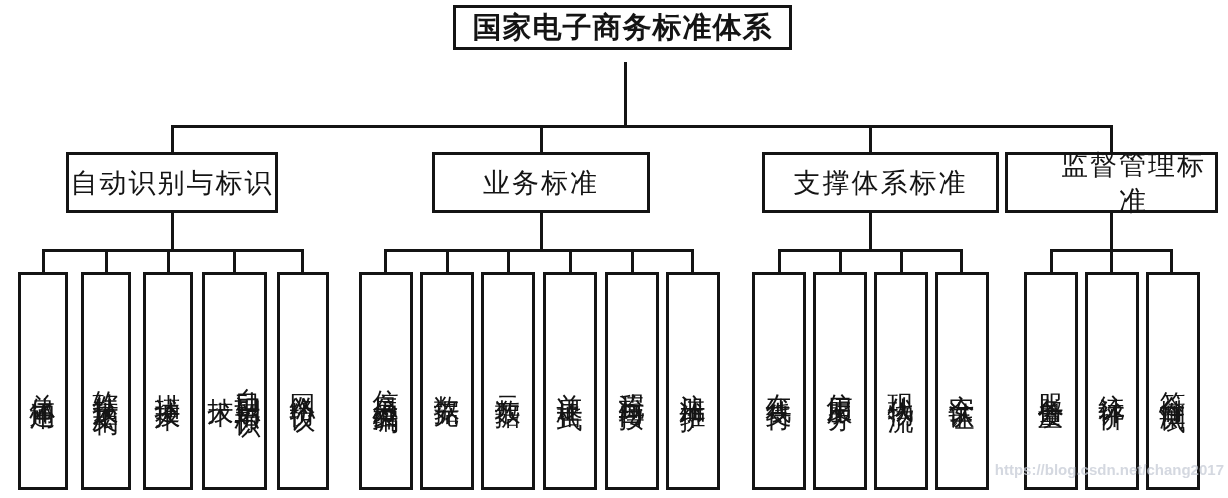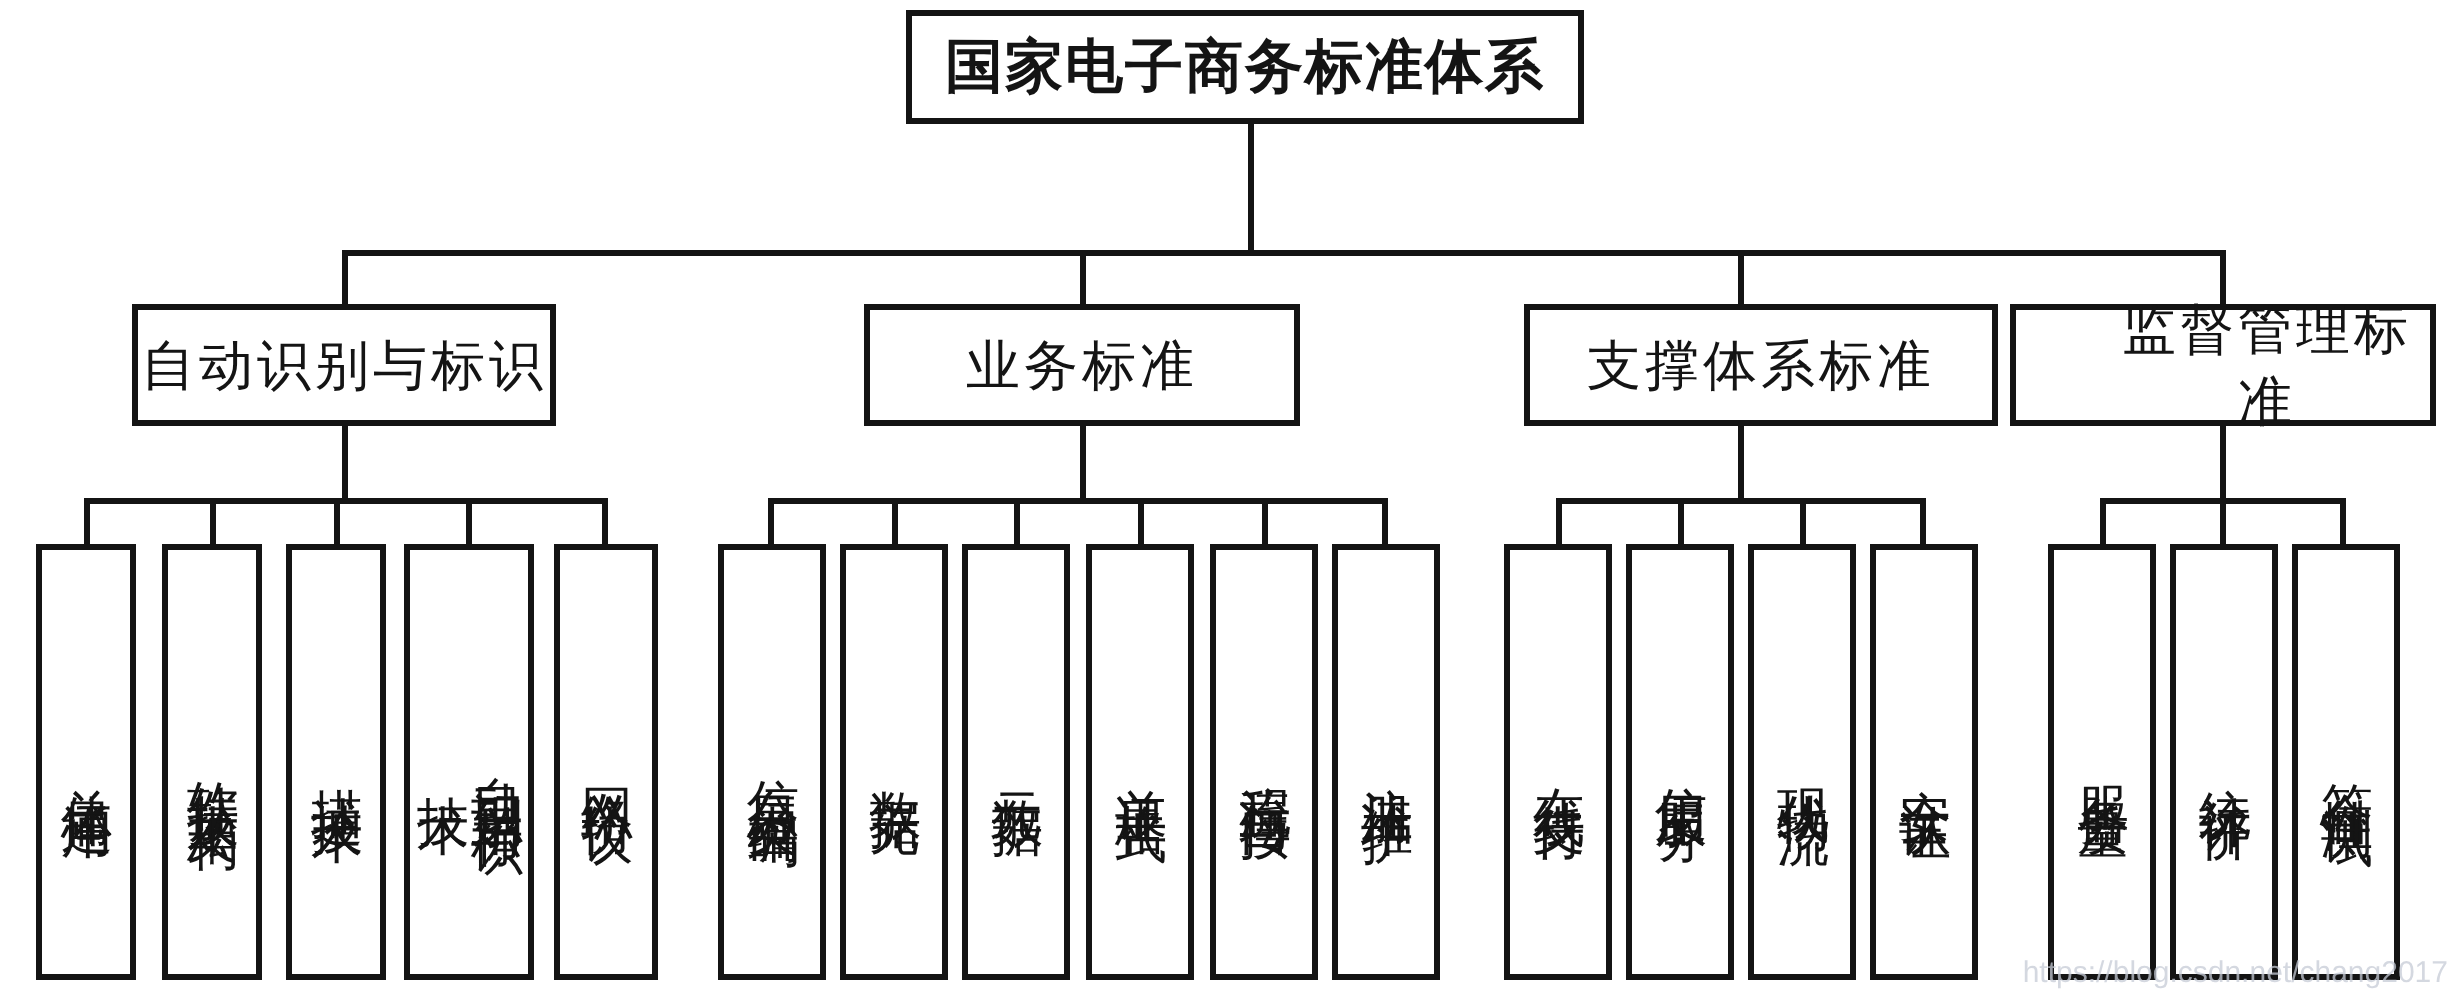--- a/index.html
+++ b/index.html
@@ -4,34 +4,34 @@
 <style>
   html,body{margin:0;padding:0;background:#fff;}
   .canvas{
     position:relative;width:1228px;height:498px;background:#fff;overflow:hidden;
     font-family:"DejaVu Serif","Liberation Serif",serif;color:#141414;
   }
   .box{
     position:absolute;border:3px solid #141414;background:#fff;box-sizing:border-box;
     display:flex;align-items:center;justify-content:center;text-align:center;
   }
-  .root{top:5px;height:57px;font-size:29px;font-weight:bold;letter-spacing:1px;}
+  .root{top:5px;height:45px;font-size:29px;font-weight:bold;letter-spacing:1px;}
   .l2{top:152px;height:61px;font-size:27px;letter-spacing:2px;}
   .l3{top:272px;height:218px;}
   .vtext{
     writing-mode:vertical-rl;text-orientation:upright;
     font-size:26px;letter-spacing:4px;line-height:1;
   }
   .two-col{gap:1px;}
   .hline,.vline{position:absolute;background:#141414;}
   .hline{height:3px;}
   .vline{width:3px;}
   .watermark{
-    position:absolute;right:4px;bottom:3px;font-size:15px;
-    color:#c6cbd6;opacity:.75;font-family:"Liberation Sans",sans-serif;
+    position:absolute;right:4px;bottom:20px;font-size:15px;
+    color:#c6cbd6;opacity:.75;font-family:"Liberation Sans",sans-serif;font-weight:bold;
   }
 </style>
 </head>
 <body>
 
 <div class="canvas">
 
   <div class="box root" style="left:453px;width:339px;">
     <span>国家电子商务标准体系</span>
   </div>

